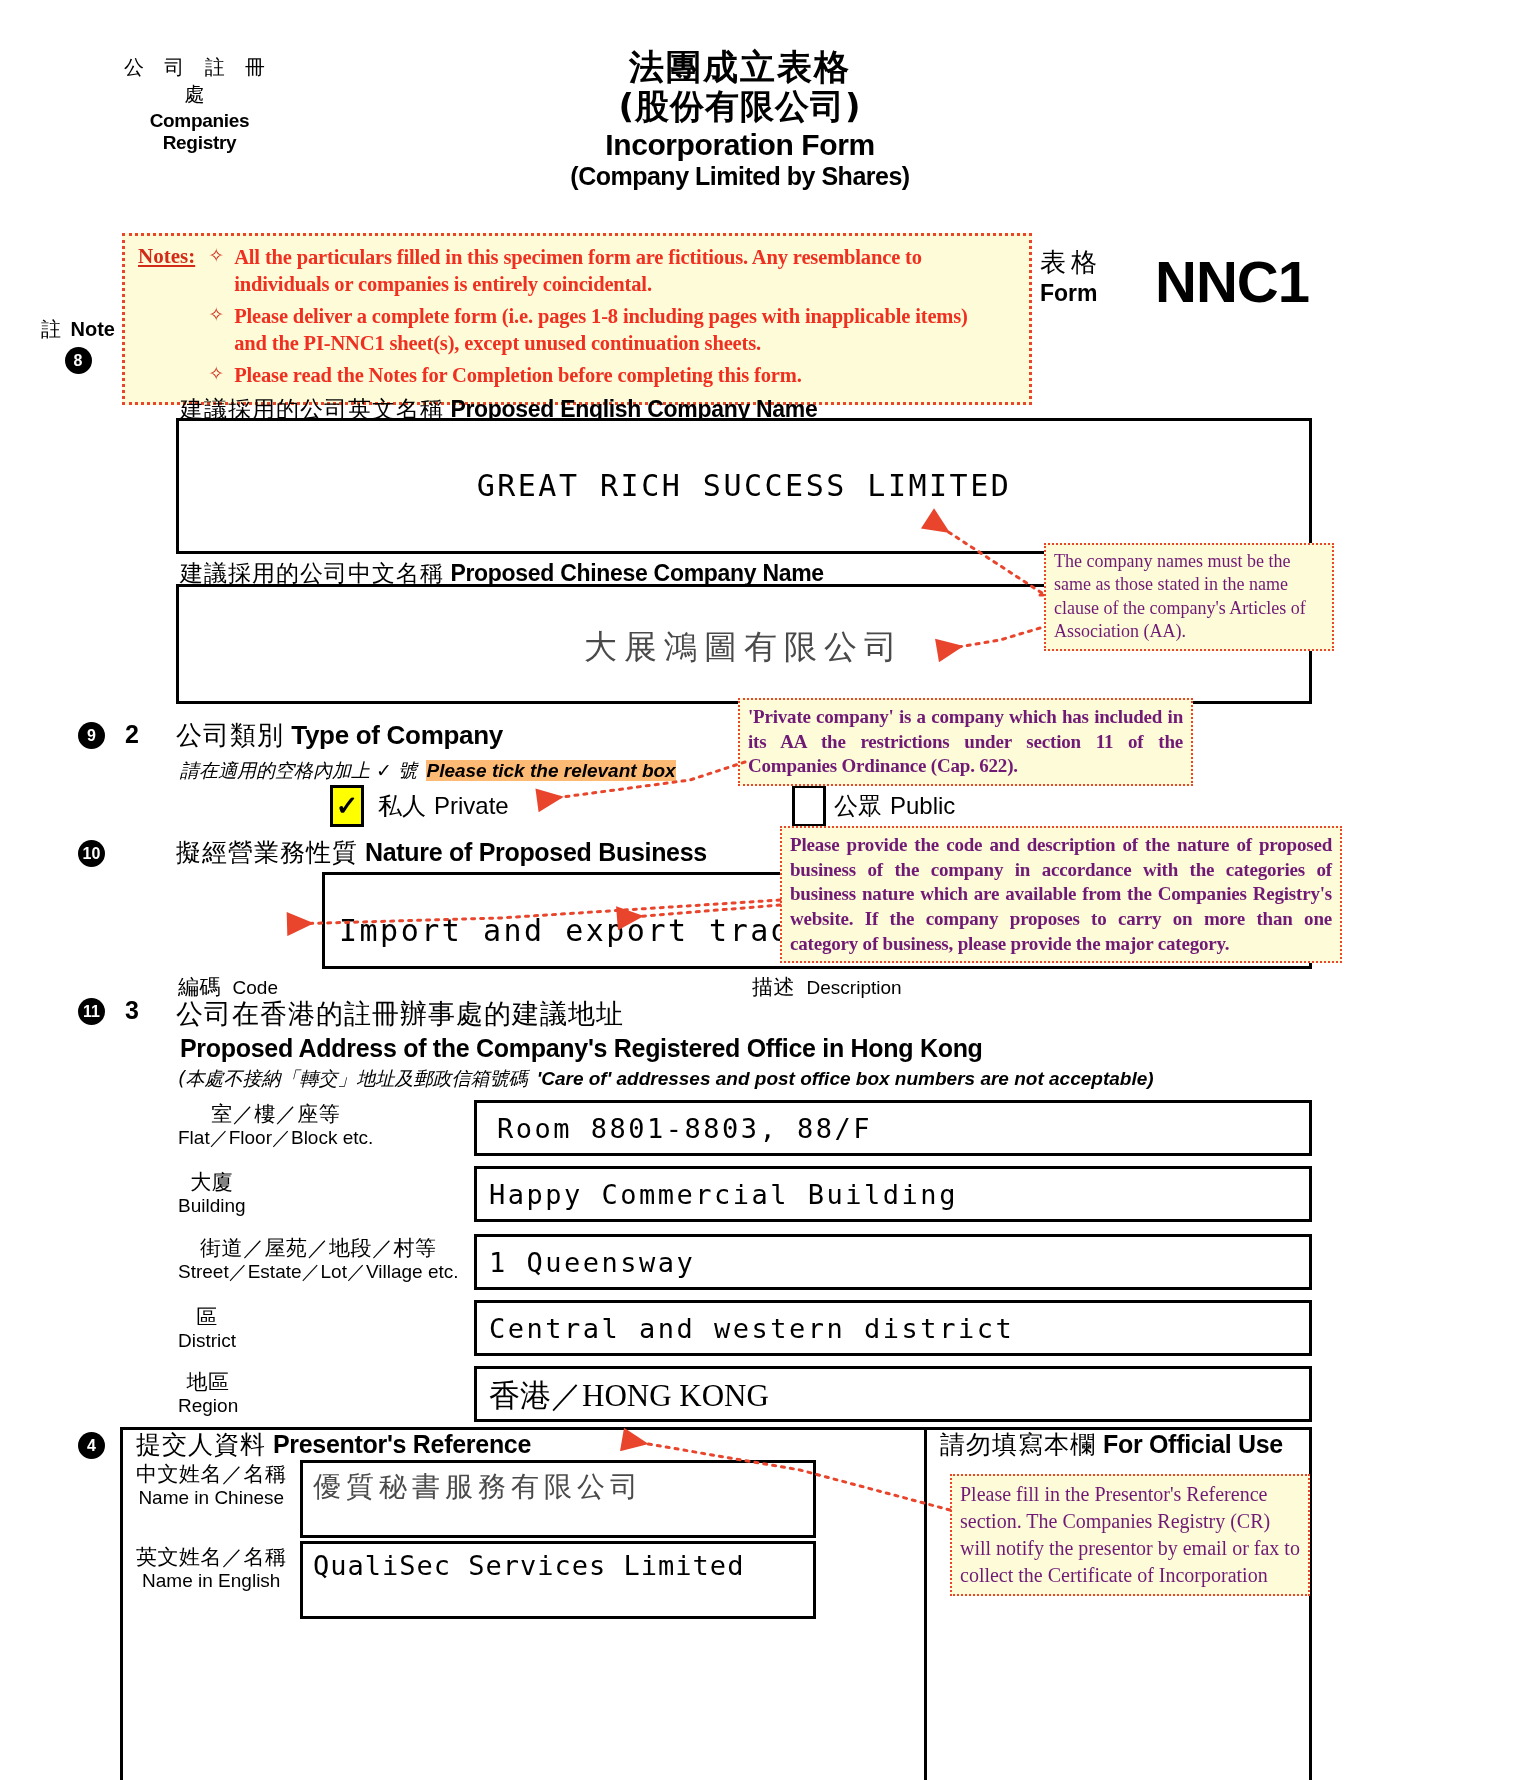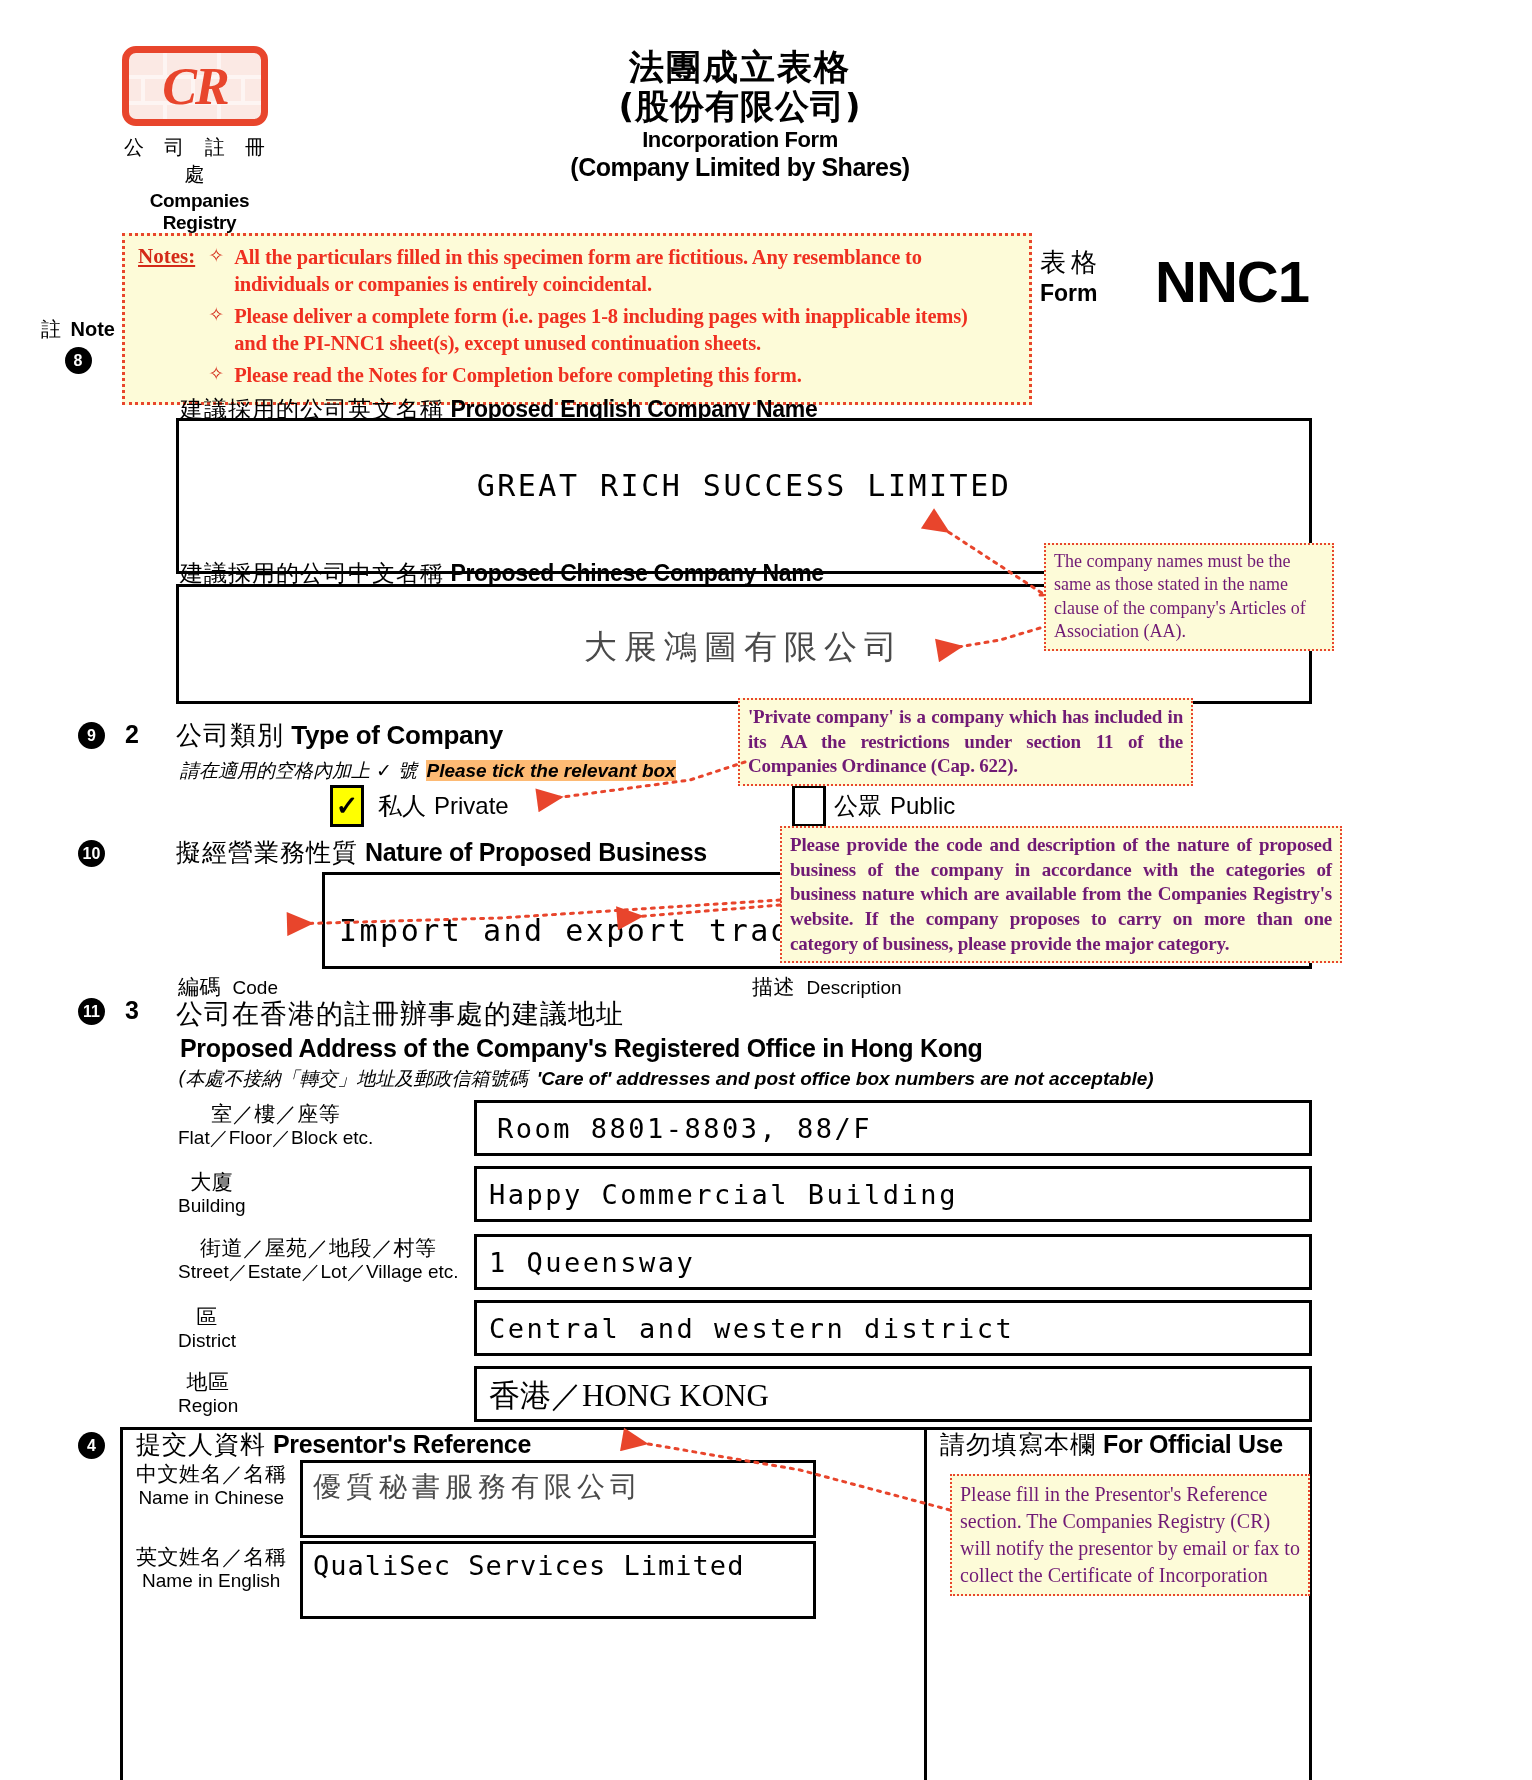--- a/index.html
+++ b/index.html
@@ -32,21 +32,21 @@
   .logo-cn{
     margin-top:8px;font-size:20px;letter-spacing:7px;text-align:center;width:152px;
     font-family:"DejaVu Sans",sans-serif;
   }
   .logo-en{margin-top:2px;font-size:19px;font-weight:bold;text-align:center;width:155px;letter-spacing:-.3px;}
 
   
   .title{left:420px;top:48px;width:640px;text-align:center;line-height:1.12;}
   .title .t-cn{font-size:35px;font-weight:bold;font-family:"DejaVu Sans",sans-serif;letter-spacing:2px;}
   .title .t-cn2{font-size:34px;font-weight:bold;font-family:"DejaVu Sans",sans-serif;letter-spacing:1px;}
-  .title .t-en{font-size:22px;font-weight:bold;letter-spacing:-.4px;margin-top:3px;}
+  .title .t-en{font-size:30px;font-weight:bold;letter-spacing:-.4px;margin-top:3px;}
   .title .t-en2{font-size:25px;font-weight:bold;letter-spacing:-.5px;}
 
   
   .specimen{
     left:1076px;top:48px;width:252px;height:82px;border:3px solid #e8452c;background:#fdfbd8;
     display:flex;align-items:center;justify-content:center;
   }
   .specimen span{
     font-family:"Liberation Serif","DejaVu Serif",serif;font-weight:bold;font-style:italic;
     font-size:38px;color:#d42a18;letter-spacing:.5px;
@@ -118,34 +118,20 @@
   .addr-lbl{font-size:20px;line-height:1.18;text-align:center;}
   .addr-lbl .c{font-family:"DejaVu Sans",sans-serif;font-size:21px;letter-spacing:.5px;}
   .addr-lbl .e{font-size:19px;}
 </style>
 </head>
 <body>
 
 <div class="page">
 
   <div class="abs logo-wrap">
-    <div class="logo-box">
-      <div class="logo-bricks">
-        <i style="left:0;top:22px;width:146px;height:4px;"></i>
-        <i style="left:0;top:48px;width:146px;height:4px;"></i>
-        <i style="left:34px;top:0;width:4px;height:24px;"></i>
-        <i style="left:88px;top:0;width:4px;height:24px;"></i>
-        <i style="left:12px;top:24px;width:4px;height:26px;"></i>
-        <i style="left:62px;top:24px;width:4px;height:26px;"></i>
-        <i style="left:112px;top:24px;width:4px;height:26px;"></i>
-        <i style="left:34px;top:50px;width:4px;height:30px;"></i>
-        <i style="left:88px;top:50px;width:4px;height:30px;"></i>
-      </div>
-      <div class="logo-cr">CR</div>
-    </div>
     <div class="logo-cn">公 司 註 冊 處</div>
     <div class="logo-en">Companies Registry</div>
   </div>
 
   <div class="abs title">
     <div class="t-cn">法團成立表格</div>
     <div class="t-cn2">(股份有限公司)</div>
     <div class="t-en">Incorporation Form</div>
     <div class="t-en2">(Company Limited by Shares)</div>
   </div>
@@ -180,21 +166,21 @@
   </div>
 
   <div class="abs formno-cn">表格</div>
   <div class="abs formno-en">Form</div>
   <div class="abs formno-big">NNC1</div>
 
   <div class="abs seclabel" style="left:180px;top:394px;">
     <span class="c">建議採用的公司英文名稱</span>
     <span class="e">Proposed English Company Name</span>
   </div>
-  <div class="abs fbox" style="left:176px;top:418px;width:1136px;height:156px;">
+  <div class="abs fbox" style="left:176px;top:418px;width:1136px;height:136px;">
     <div class="fval" style="text-align:center;padding-top:47px;">GREAT RICH SUCCESS LIMITED</div>
   </div>
 
   <div class="abs seclabel" style="left:180px;top:558px;">
     <span class="c">建議採用的公司中文名稱</span>
     <span class="e">Proposed Chinese Company Name</span>
   </div>
   <div class="abs fbox" style="left:176px;top:584px;width:1136px;height:120px;">
     <div class="fval-cn" style="text-align:center;padding-top:38px;">大展鴻圖有限公司</div>
   </div>

